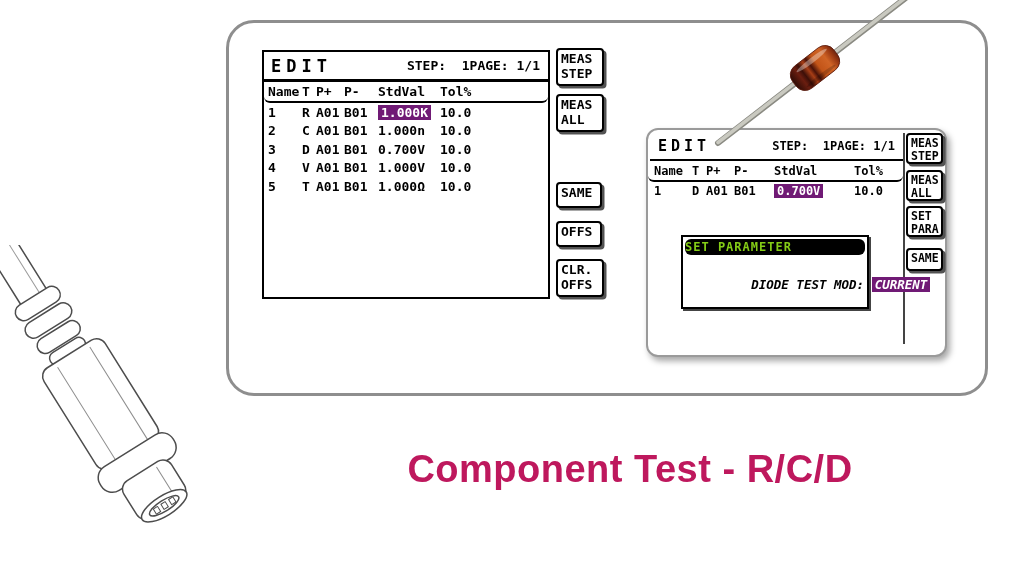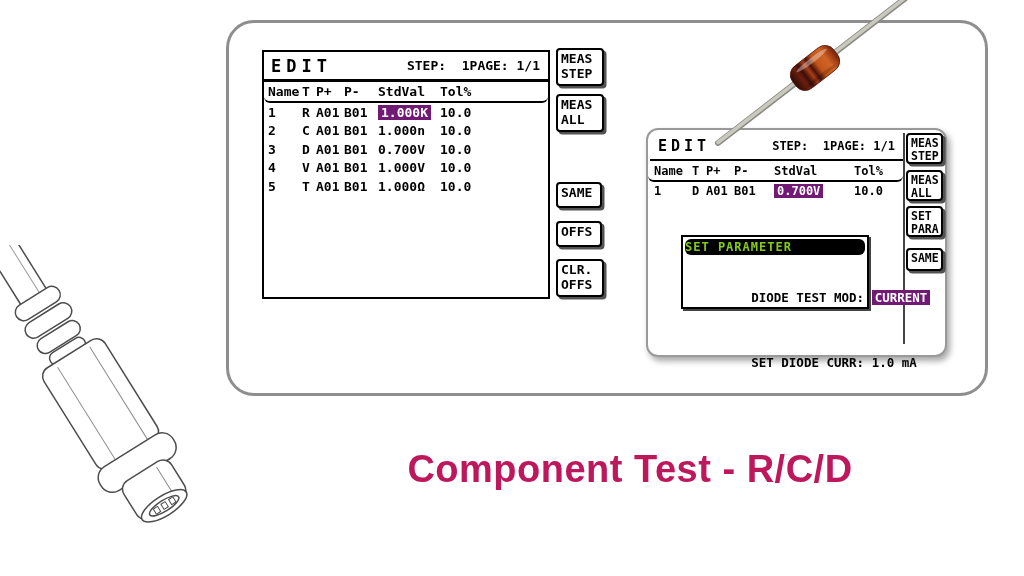--- a/index.html
+++ b/index.html
@@ -50,21 +50,21 @@
   .screen2 .colhead{height:19px;font-size:12px;margin-right:42px;}
   .screen2 .trow{height:18px;font-size:12px;margin-right:42px;}
   .vdivider{position:absolute;right:40px;top:3px;height:211px;width:2px;background:#444;}
 
   
   .dialog{position:absolute;left:33px;top:105px;width:188px;height:74px;
           background:#fff;border:2px solid #000;box-shadow:2px 2px 0 #444;
           box-sizing:border-box;padding:2px;}
   .dialog-title{background:#000;color:#84cc16;font-weight:bold;font-size:12px;
                 height:16px;line-height:16px;text-align:left;letter-spacing:1px;border-radius:6px;}
-  .dialog-line{font-size:12.5px;font-weight:bold;padding:20px 0 0 6px;white-space:pre;}
+  .dialog-line{font-size:12.5px;font-weight:bold;padding:7px 0 0 6px;white-space:pre;font-style:italic;}
 
   
   .caption{position:absolute;left:360px;top:448px;width:540px;text-align:center;
            font-family:"Liberation Sans", sans-serif;font-weight:bold;
            font-size:38px;color:#be185d;letter-spacing:0.5px;}
 
   .gfx{position:absolute;}
 </style>
 </head>
 <body>
@@ -186,23 +186,20 @@
       <span class="c-std"><span class="inv">0.700V</span></span>
       <span class="c-tol">10.0</span>
     </div>
 
     <div class="vdivider"></div>
 
     <div class="dialog">
       <div class="dialog-title">SET PARAMETER</div>
       <div class="dialog-line">
         <span>DIODE TEST MOD: </span><span class="inv">CURRENT</span>
-      </div>
-      <div class="dialog-line">
-        <span>SET DIODE CURR: </span><span>1.0 mA</span>
       </div>
     </div>
 
     <div class="btn b11" style="right:2px;top:3px;width:37px;height:31px;">MEAS
 STEP</div>
     <div class="btn b11" style="right:2px;top:40px;width:37px;height:31px;">MEAS
 ALL</div>
     <div class="btn b11" style="right:2px;top:76px;width:37px;height:31px;">SET
 PARA</div>
     <div class="btn b11" style="right:2px;top:118px;width:37px;height:23px;">SAME</div>

